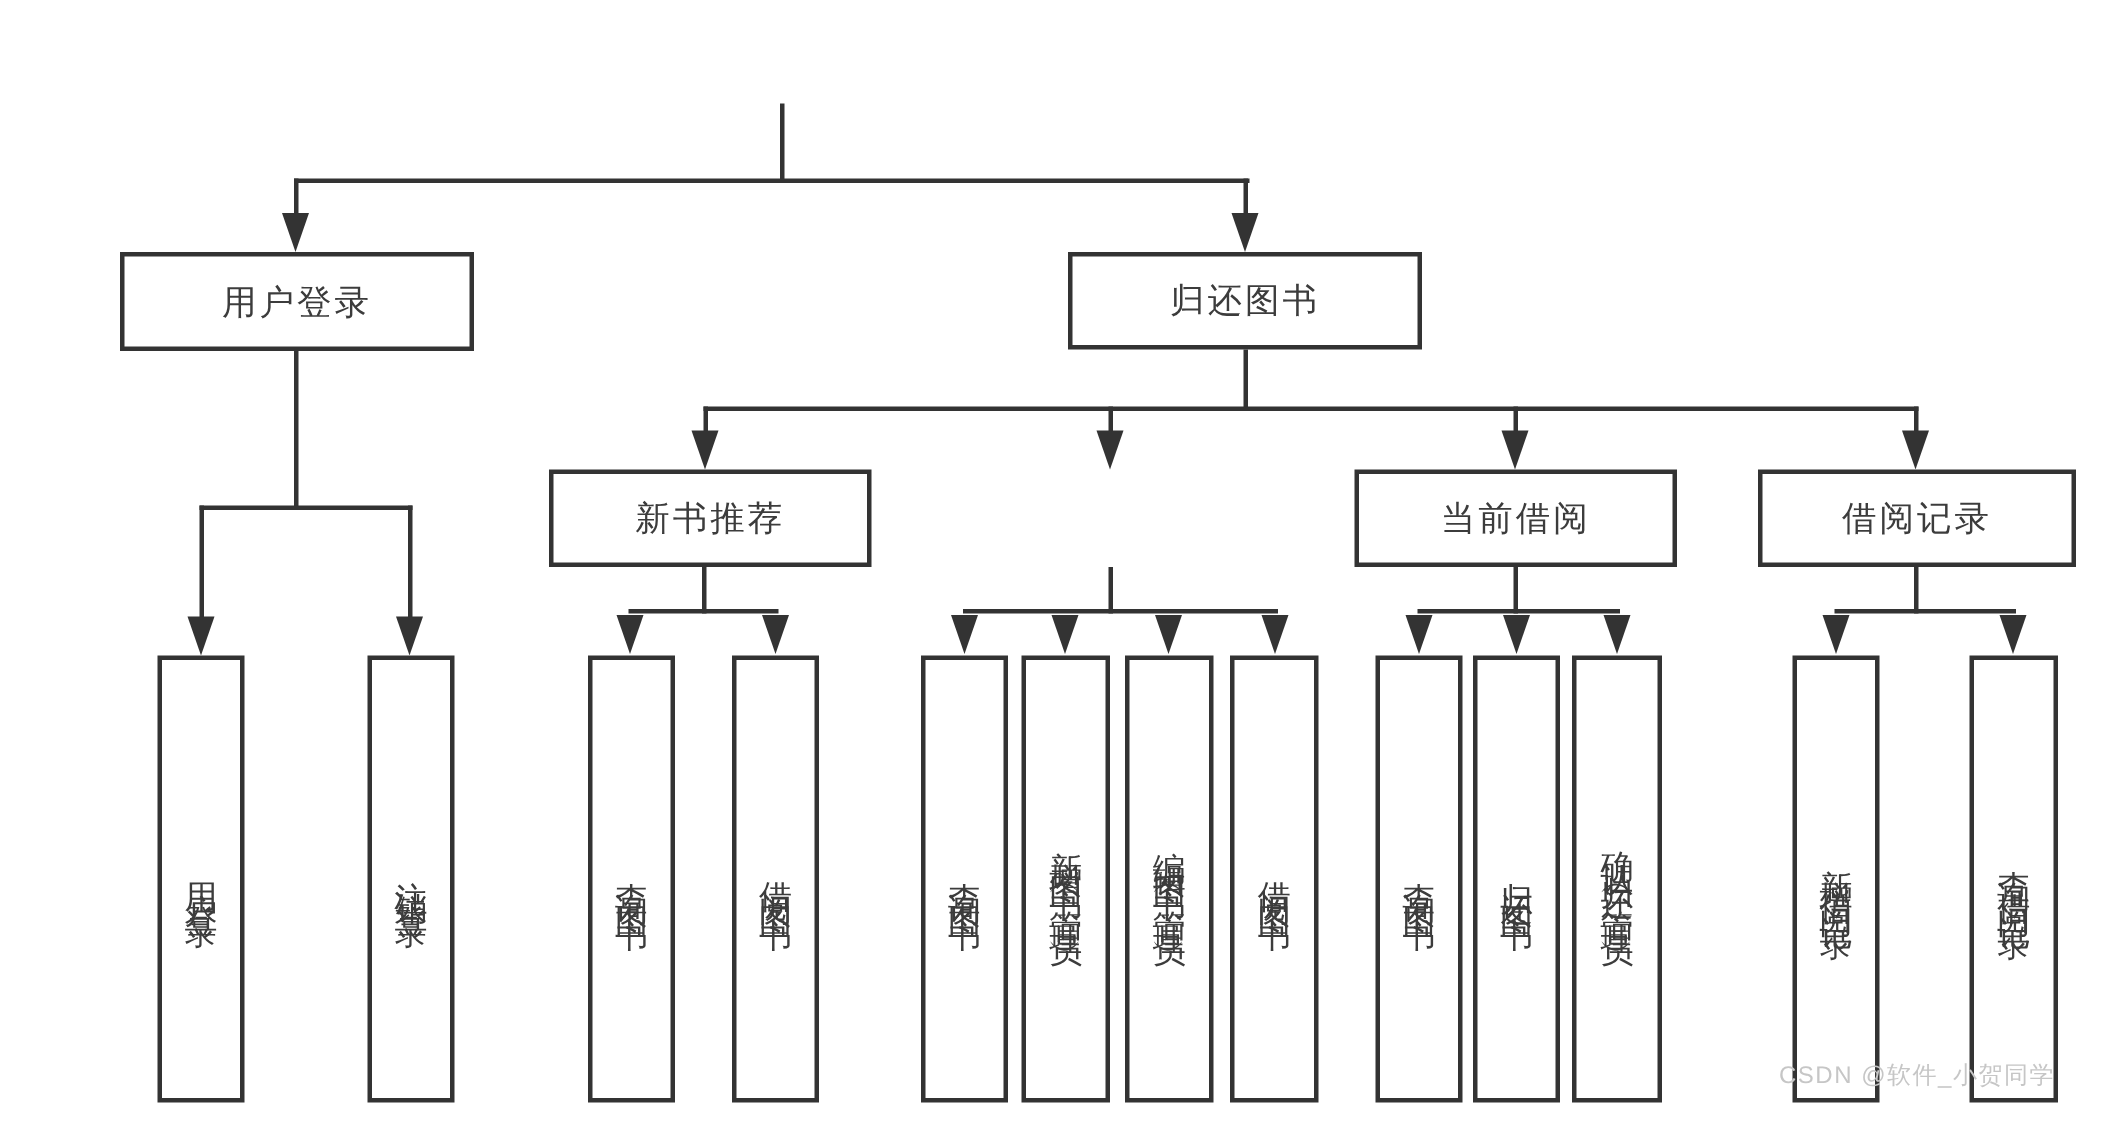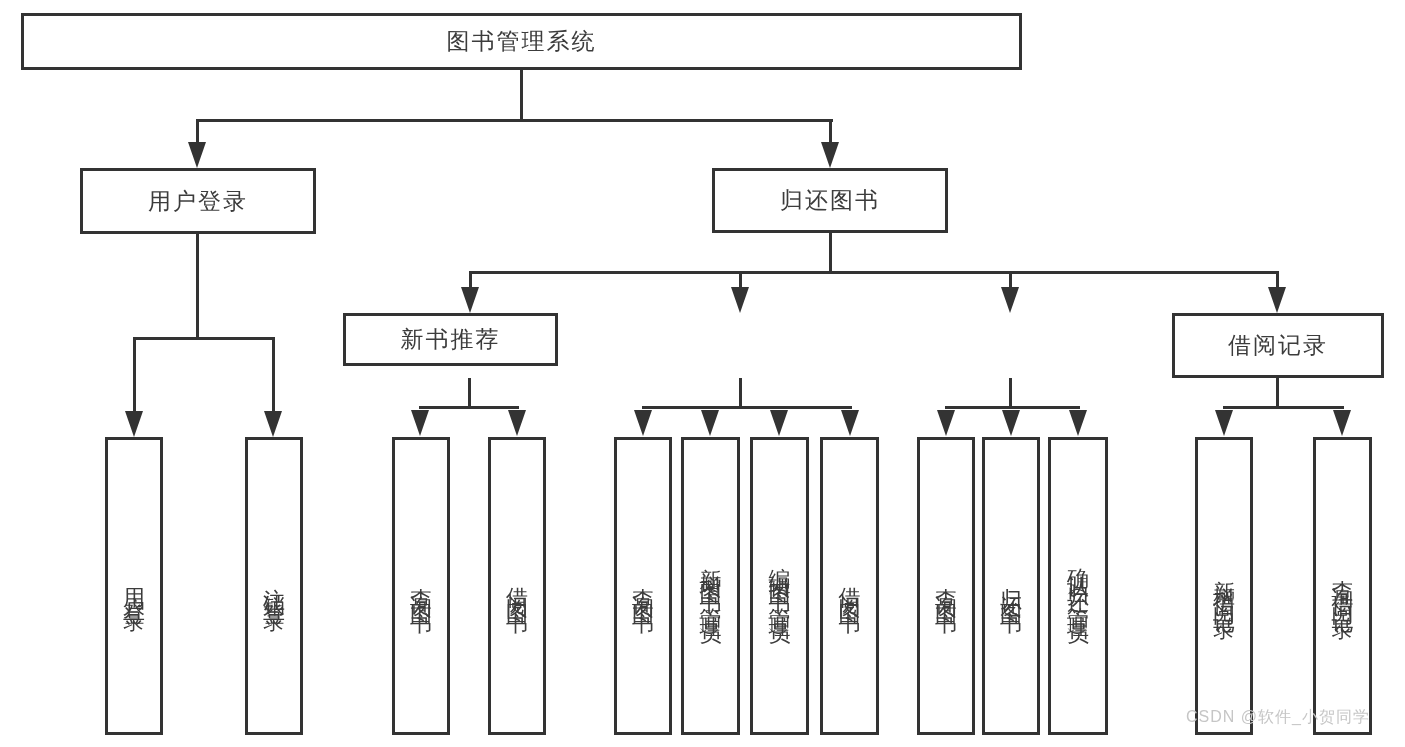--- a/index.html
+++ b/index.html
@@ -55,23 +55,20 @@
     white-space:nowrap;
     z-index:5;
     text-align:right;
   }
 </style>
 </head>
 <body>
 
 <div id="canvas">
 
-  <div class="node h" style="left:21px;top:13px;width:1001px;height:57px">
-    <span>图书管理系统</span>
-  </div>
 
   <div class="vline" style="left:520px;top:69px;height:51px"></div>
   <div class="hline" style="left:196px;top:119px;width:637px"></div>
   <div class="vline" style="left:196px;top:119px;height:30px"></div>
   <div class="arrowhead" style="left:188px;top:142px"></div>
   <div class="vline" style="left:829px;top:119px;height:30px"></div>
   <div class="arrowhead" style="left:821px;top:142px"></div>
 
   <div class="node h" style="left:80px;top:168px;width:236px;height:66px">
     <span>用户登录</span>
@@ -91,22 +88,25 @@
   <div class="hline" style="left:469px;top:271px;width:810px"></div>
   <div class="vline" style="left:469px;top:271px;height:20px"></div>
   <div class="arrowhead" style="left:461px;top:287px"></div>
   <div class="vline" style="left:739px;top:271px;height:20px"></div>
   <div class="arrowhead" style="left:731px;top:287px"></div>
   <div class="vline" style="left:1009px;top:271px;height:20px"></div>
   <div class="arrowhead" style="left:1001px;top:287px"></div>
   <div class="vline" style="left:1276px;top:271px;height:20px"></div>
   <div class="arrowhead" style="left:1268px;top:287px"></div>
 
-  <div class="node h" style="left:343px;top:313px;width:215px;height:53px">
+  <div class="node h" style="left:366px;top:313px;width:215px;height:65px">
     <span>新书推荐</span>
+  </div>
+  <div class="node h" style="left:903px;top:313px;width:215px;height:65px">
+    <span>当前借阅</span>
   </div>
   <div class="node h" style="left:1172px;top:313px;width:212px;height:65px">
     <span>借阅记录</span>
   </div>
 
   <div class="vline" style="left:468px;top:378px;height:31px"></div>
   <div class="hline" style="left:419px;top:406px;width:100px"></div>
   <div class="arrowhead" style="left:411px;top:410px"></div>
   <div class="arrowhead" style="left:508px;top:410px"></div>
 

